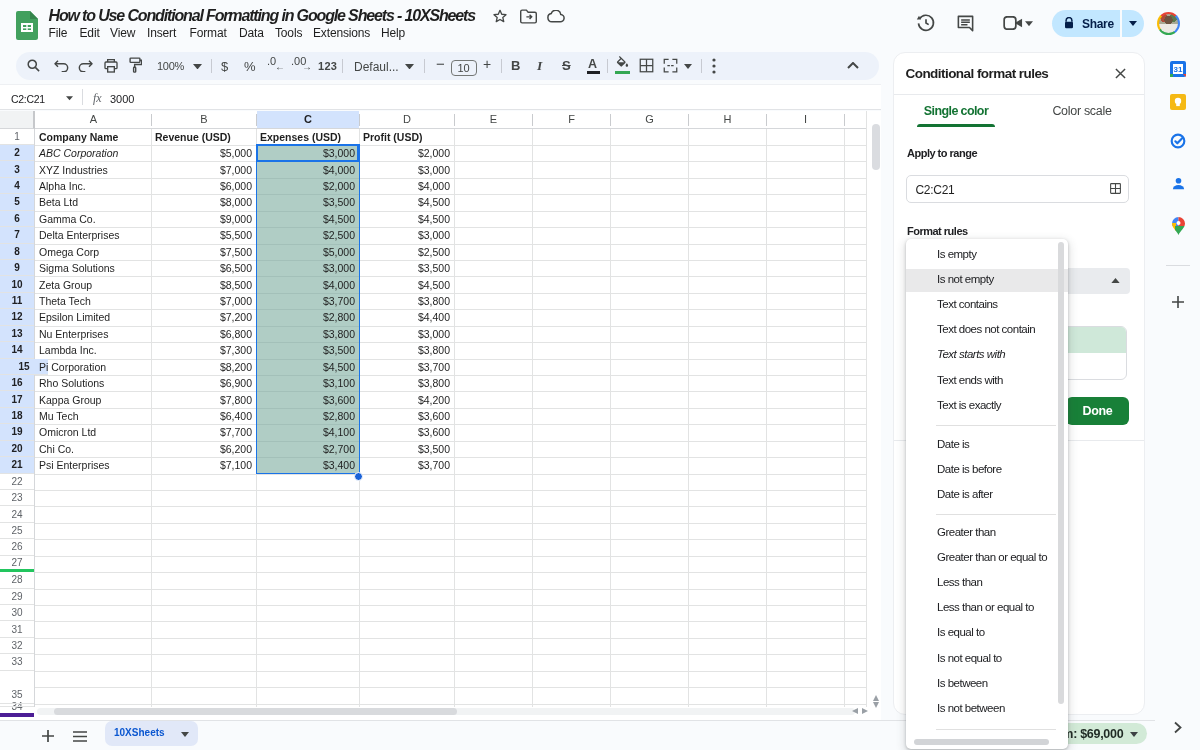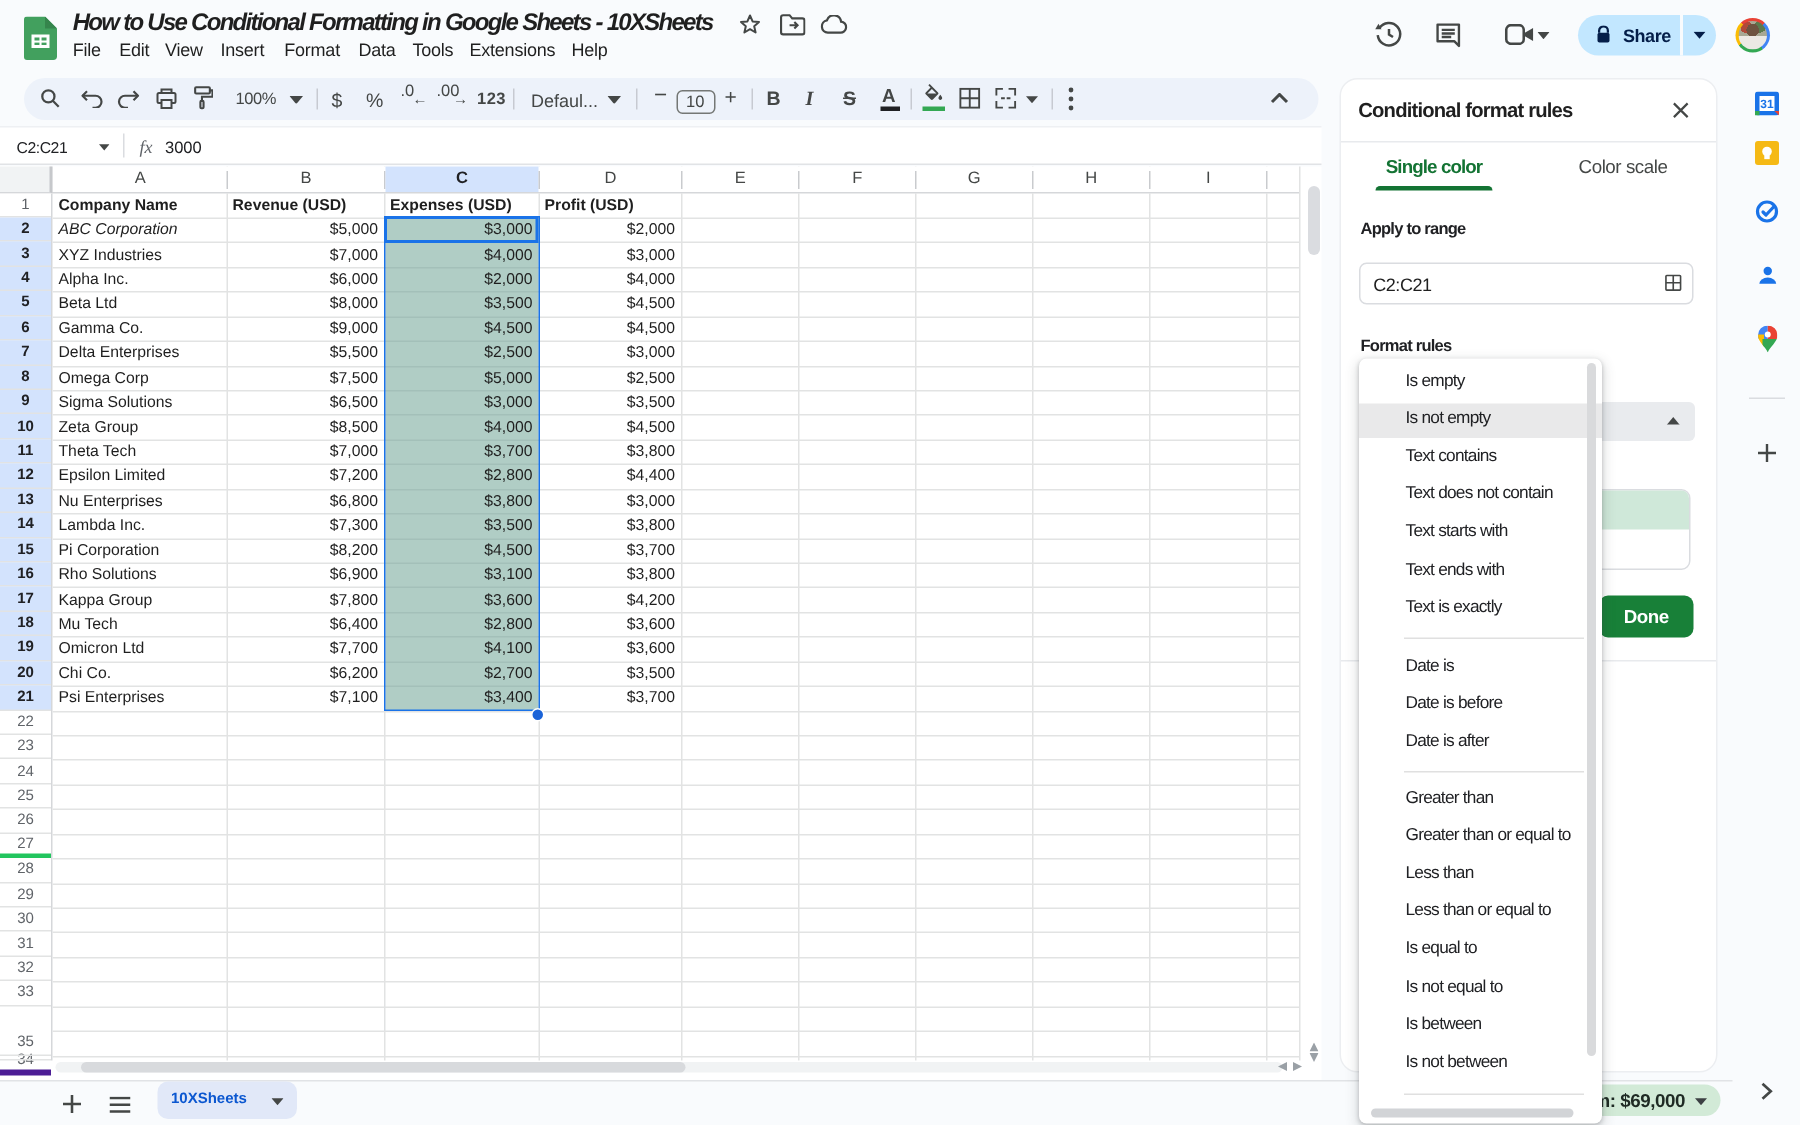--- a/index.html
+++ b/index.html
@@ -238,21 +238,21 @@
 <div style="position:absolute;left:0px;top:194.22px;width:34px;height:16.43px;background:#d3e3fd;color:#202124;font-weight:600;font-size:10px;display:flex;align-items:center;justify-content:center;border-bottom:1px solid #e2e3e3;">5</div>
 <div style="position:absolute;left:0px;top:210.65px;width:34px;height:16.43px;background:#d3e3fd;color:#202124;font-weight:600;font-size:10px;display:flex;align-items:center;justify-content:center;border-bottom:1px solid #e2e3e3;">6</div>
 <div style="position:absolute;left:0px;top:227.08px;width:34px;height:16.43px;background:#d3e3fd;color:#202124;font-weight:600;font-size:10px;display:flex;align-items:center;justify-content:center;border-bottom:1px solid #e2e3e3;">7</div>
 <div style="position:absolute;left:0px;top:243.51px;width:34px;height:16.43px;background:#d3e3fd;color:#202124;font-weight:600;font-size:10px;display:flex;align-items:center;justify-content:center;border-bottom:1px solid #e2e3e3;">8</div>
 <div style="position:absolute;left:0px;top:259.94px;width:34px;height:16.43px;background:#d3e3fd;color:#202124;font-weight:600;font-size:10px;display:flex;align-items:center;justify-content:center;border-bottom:1px solid #e2e3e3;">9</div>
 <div style="position:absolute;left:0px;top:276.37px;width:34px;height:16.43px;background:#d3e3fd;color:#202124;font-weight:600;font-size:10px;display:flex;align-items:center;justify-content:center;border-bottom:1px solid #e2e3e3;">10</div>
 <div style="position:absolute;left:0px;top:292.80px;width:34px;height:16.43px;background:#d3e3fd;color:#202124;font-weight:600;font-size:10px;display:flex;align-items:center;justify-content:center;border-bottom:1px solid #e2e3e3;">11</div>
 <div style="position:absolute;left:0px;top:309.23px;width:34px;height:16.43px;background:#d3e3fd;color:#202124;font-weight:600;font-size:10px;display:flex;align-items:center;justify-content:center;border-bottom:1px solid #e2e3e3;">12</div>
 <div style="position:absolute;left:0px;top:325.66px;width:34px;height:16.43px;background:#d3e3fd;color:#202124;font-weight:600;font-size:10px;display:flex;align-items:center;justify-content:center;border-bottom:1px solid #e2e3e3;">13</div>
 <div style="position:absolute;left:0px;top:342.09px;width:34px;height:16.43px;background:#d3e3fd;color:#202124;font-weight:600;font-size:10px;display:flex;align-items:center;justify-content:center;border-bottom:1px solid #e2e3e3;">14</div>
-<div style="position:absolute;left:0px;top:358.52px;width:34px;height:16.43px;background:#d3e3fd;color:#202124;font-weight:600;font-size:10px;display:flex;align-items:center;justify-content:center;border-bottom:1px solid #e2e3e3;">15</div>
+<div style="position:absolute;left:0px;top:358.52px;width:48px;height:16.43px;background:#d3e3fd;color:#202124;font-weight:600;font-size:10px;display:flex;align-items:center;justify-content:center;border-bottom:1px solid #e2e3e3;">15</div>
 <div style="position:absolute;left:0px;top:374.95px;width:34px;height:16.43px;background:#d3e3fd;color:#202124;font-weight:600;font-size:10px;display:flex;align-items:center;justify-content:center;border-bottom:1px solid #e2e3e3;">16</div>
 <div style="position:absolute;left:0px;top:391.38px;width:34px;height:16.43px;background:#d3e3fd;color:#202124;font-weight:600;font-size:10px;display:flex;align-items:center;justify-content:center;border-bottom:1px solid #e2e3e3;">17</div>
 <div style="position:absolute;left:0px;top:407.81px;width:34px;height:16.43px;background:#d3e3fd;color:#202124;font-weight:600;font-size:10px;display:flex;align-items:center;justify-content:center;border-bottom:1px solid #e2e3e3;">18</div>
 <div style="position:absolute;left:0px;top:424.24px;width:34px;height:16.43px;background:#d3e3fd;color:#202124;font-weight:600;font-size:10px;display:flex;align-items:center;justify-content:center;border-bottom:1px solid #e2e3e3;">19</div>
 <div style="position:absolute;left:0px;top:440.67px;width:34px;height:16.43px;background:#d3e3fd;color:#202124;font-weight:600;font-size:10px;display:flex;align-items:center;justify-content:center;border-bottom:1px solid #e2e3e3;">20</div>
 <div style="position:absolute;left:0px;top:457.10px;width:34px;height:16.43px;background:#d3e3fd;color:#202124;font-weight:600;font-size:10px;display:flex;align-items:center;justify-content:center;border-bottom:1px solid #e2e3e3;">21</div>
 <div style="position:absolute;left:0px;top:473.53px;width:34px;height:16.43px;color:#5f6368;font-size:10px;display:flex;align-items:center;justify-content:center;border-bottom:1px solid #e2e3e3;">22</div>
 <div style="position:absolute;left:0px;top:489.96px;width:34px;height:16.43px;color:#5f6368;font-size:10px;display:flex;align-items:center;justify-content:center;border-bottom:1px solid #e2e3e3;">23</div>
 <div style="position:absolute;left:0px;top:506.39px;width:34px;height:16.43px;color:#5f6368;font-size:10px;display:flex;align-items:center;justify-content:center;border-bottom:1px solid #e2e3e3;">24</div>
 <div style="position:absolute;left:0px;top:522.82px;width:34px;height:16.43px;color:#5f6368;font-size:10px;display:flex;align-items:center;justify-content:center;border-bottom:1px solid #e2e3e3;">25</div>
@@ -452,21 +452,21 @@
 <div style="position:absolute;left:906px;top:326px;width:221px;height:54px;border:1px solid #dadce0;border-radius:6px;background:#fff;"></div>
 <div style="position:absolute;left:907px;top:327px;width:219px;height:26px;border-radius:5px 5px 0 0;background:#cfe8d9;"></div>
 <div style="position:absolute;left:1066px;top:397px;width:63px;height:28px;border-radius:6px;background:#188038;color:#fff;font-size:12.5px;font-weight:600;letter-spacing:-0.3px;display:flex;align-items:center;justify-content:center;">Done</div>
 <div style="position:absolute;left:894px;top:440px;width:250px;height:1px;background:#e8eaed;"></div>
 <div style="position:absolute;left:906px;top:239px;width:162px;height:510px;background:#fff;border-radius:5px;box-shadow:0 1px 3px rgba(60,64,67,.3),0 3px 8px 2px rgba(60,64,67,.15);"></div>
 <div style="position:absolute;left:937px;top:248.00px;font-size:11.5px;letter-spacing:-0.5px;color:#202124;white-space:nowrap;">Is empty</div>
 <div style="position:absolute;left:906px;top:268.60px;width:162px;height:23px;background:#e9e9ea;"></div>
 <div style="position:absolute;left:937px;top:273.10px;font-size:11.5px;letter-spacing:-0.5px;color:#202124;white-space:nowrap;">Is not empty</div>
 <div style="position:absolute;left:937px;top:298.20px;font-size:11.5px;letter-spacing:-0.5px;color:#202124;white-space:nowrap;">Text contains</div>
 <div style="position:absolute;left:937px;top:323.30px;font-size:11.5px;letter-spacing:-0.5px;color:#202124;white-space:nowrap;">Text does not contain</div>
-<div style="position:absolute;left:937px;top:348.40px;font-size:11.5px;letter-spacing:-0.5px;color:#202124;white-space:nowrap;">Text starts with</div>
+<div style="position:absolute;left:937px;top:348.40px;font-size:11.5px;letter-spacing:-0.5px;color:#202124;white-space:nowrap;font-style:italic;">Text starts with</div>
 <div style="position:absolute;left:937px;top:373.50px;font-size:11.5px;letter-spacing:-0.5px;color:#202124;white-space:nowrap;">Text ends with</div>
 <div style="position:absolute;left:937px;top:398.60px;font-size:11.5px;letter-spacing:-0.5px;color:#202124;white-space:nowrap;">Text is exactly</div>
 <div style="position:absolute;left:937px;top:438.20px;font-size:11.5px;letter-spacing:-0.5px;color:#202124;white-space:nowrap;">Date is</div>
 <div style="position:absolute;left:937px;top:463.30px;font-size:11.5px;letter-spacing:-0.5px;color:#202124;white-space:nowrap;">Date is before</div>
 <div style="position:absolute;left:937px;top:488.40px;font-size:11.5px;letter-spacing:-0.5px;color:#202124;white-space:nowrap;">Date is after</div>
 <div style="position:absolute;left:937px;top:526.00px;font-size:11.5px;letter-spacing:-0.5px;color:#202124;white-space:nowrap;">Greater than</div>
 <div style="position:absolute;left:937px;top:551.10px;font-size:11.5px;letter-spacing:-0.5px;color:#202124;white-space:nowrap;">Greater than or equal to</div>
 <div style="position:absolute;left:937px;top:576.20px;font-size:11.5px;letter-spacing:-0.5px;color:#202124;white-space:nowrap;">Less than</div>
 <div style="position:absolute;left:937px;top:601.30px;font-size:11.5px;letter-spacing:-0.5px;color:#202124;white-space:nowrap;">Less than or equal to</div>
 <div style="position:absolute;left:937px;top:626.40px;font-size:11.5px;letter-spacing:-0.5px;color:#202124;white-space:nowrap;">Is equal to</div>

